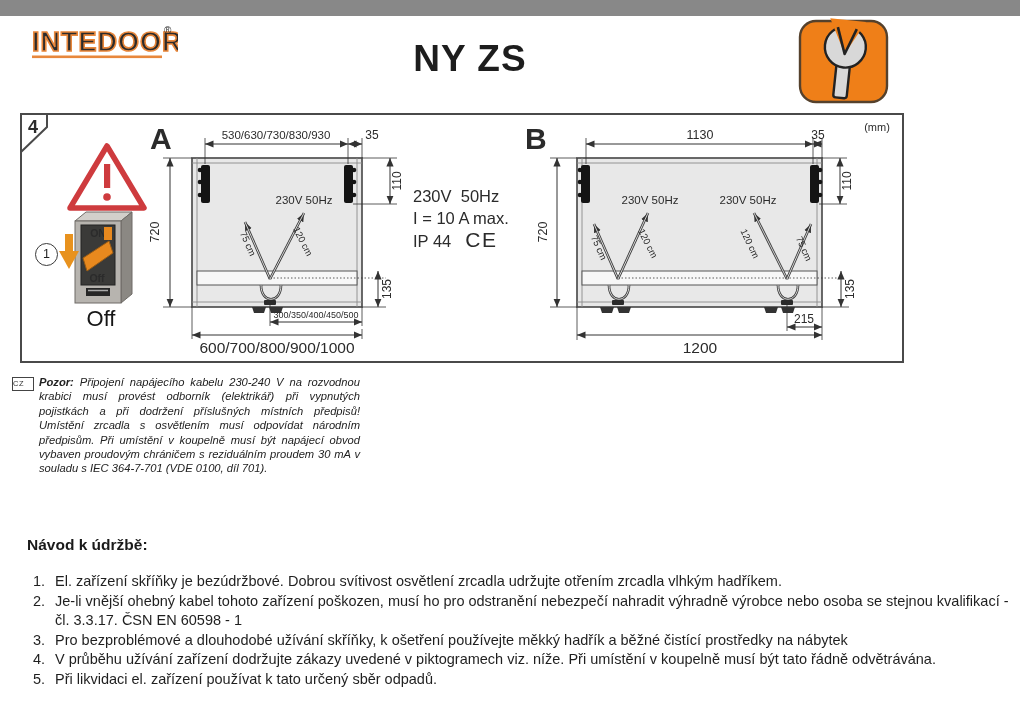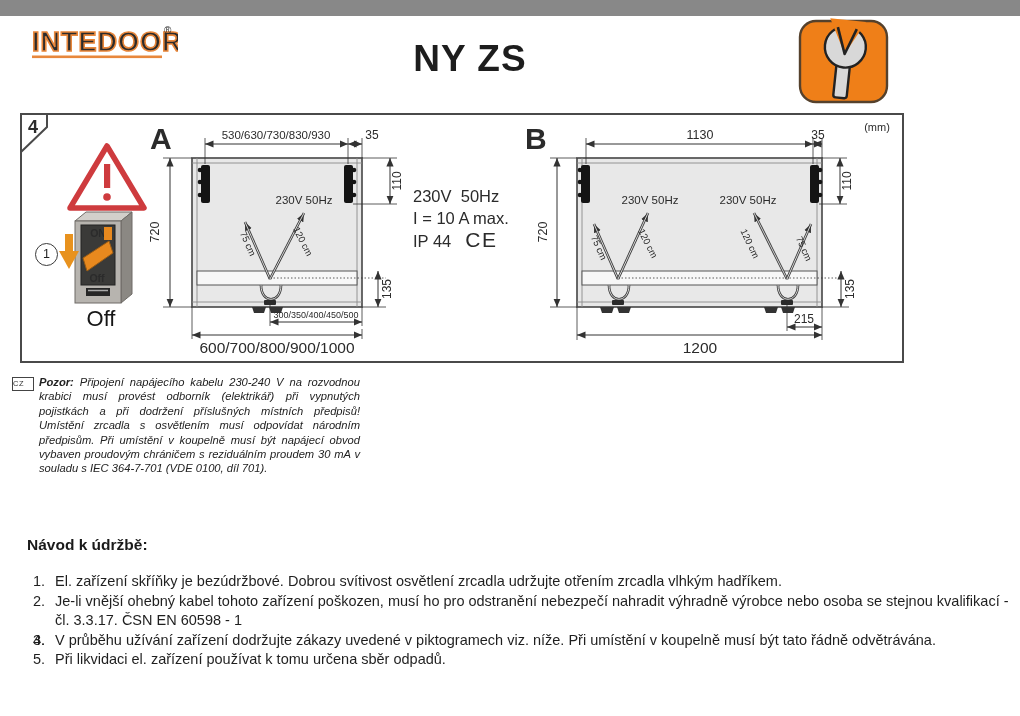--- a/index.html
+++ b/index.html
@@ -281,24 +281,25 @@
     <div class="mitem">
       <span class="mnum">1.</span>
       <span>El. zařízení skříňky je bezúdržbové. Dobrou svítivost osvětlení zrcadla udržujte otřením zrcadla vlhkým hadříkem.</span>
     </div>
     <div class="mitem">
       <span class="mnum">2.</span>
       <span>Je-li vnější ohebný kabel tohoto zařízení poškozen, musí ho pro odstranění nebezpečí nahradit výhradně výrobce nebo osoba se stejnou kvalifikací - čl. 3.3.17. ČSN EN 60598 - 1</span>
     </div>
     <div class="mitem">
       <span class="mnum">3.</span>
+      <span>Pro bezproblémové a dlouhodobé užívání skříňky, k ošetření používejte měkký hadřík a běžné čistící prostředky na nábytek</span>
     </div>
     <div class="mitem">
       <span class="mnum">4.</span>
       <span>V průběhu užívání zařízení dodržujte zákazy uvedené v piktogramech viz. níže. Při umístění v koupelně musí být tato řádně odvětrávána.</span>
     </div>
     <div class="mitem">
       <span class="mnum">5.</span>
-      <span>Při likvidaci el. zařízení používat k tomu určena sběr odpadů.</span>
+      <span>Při likvidaci el. zařízení používat k tato určený sběr odpadů.</span>
     </div>
   </div>
 
 </div>
 
 </body></html>

